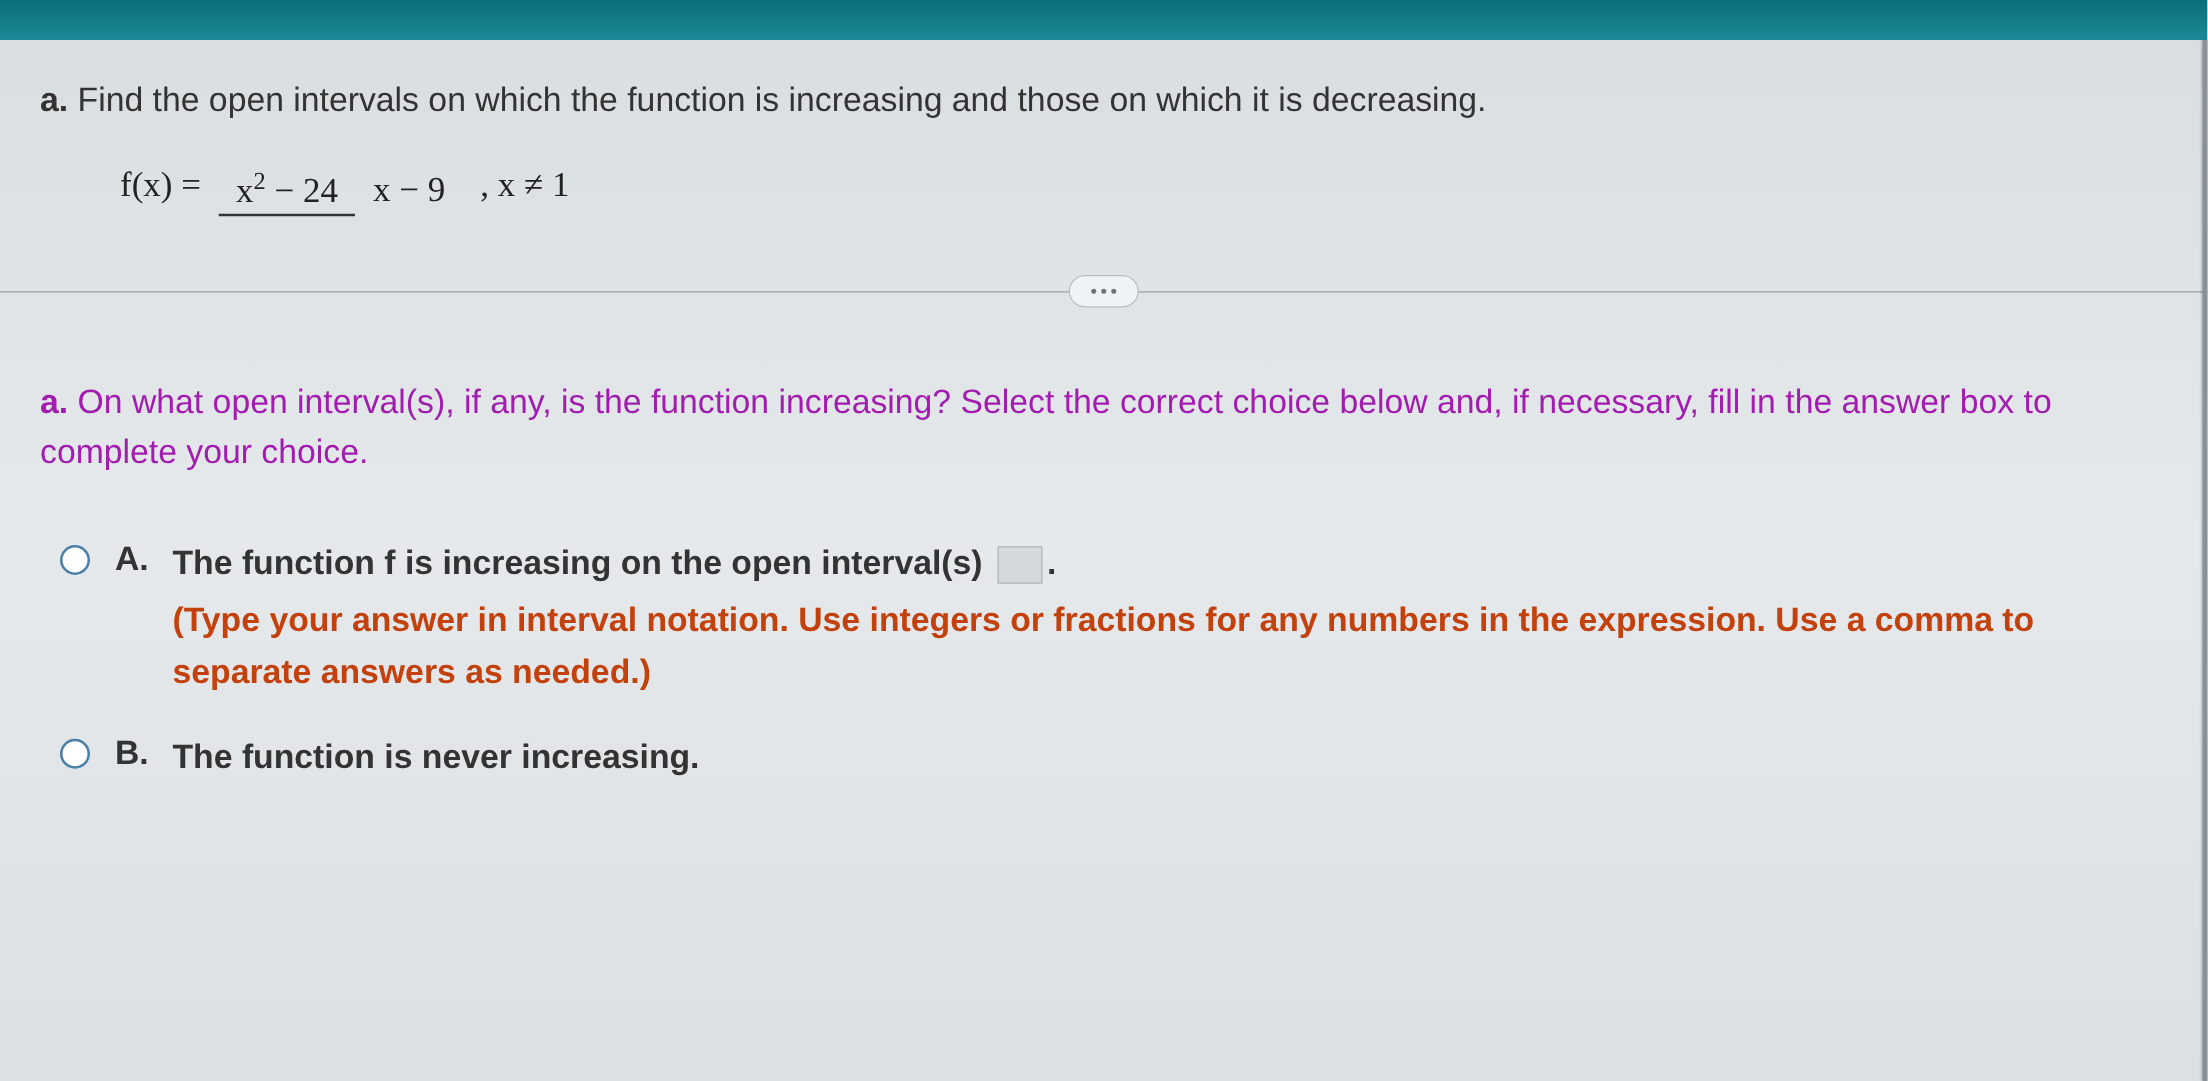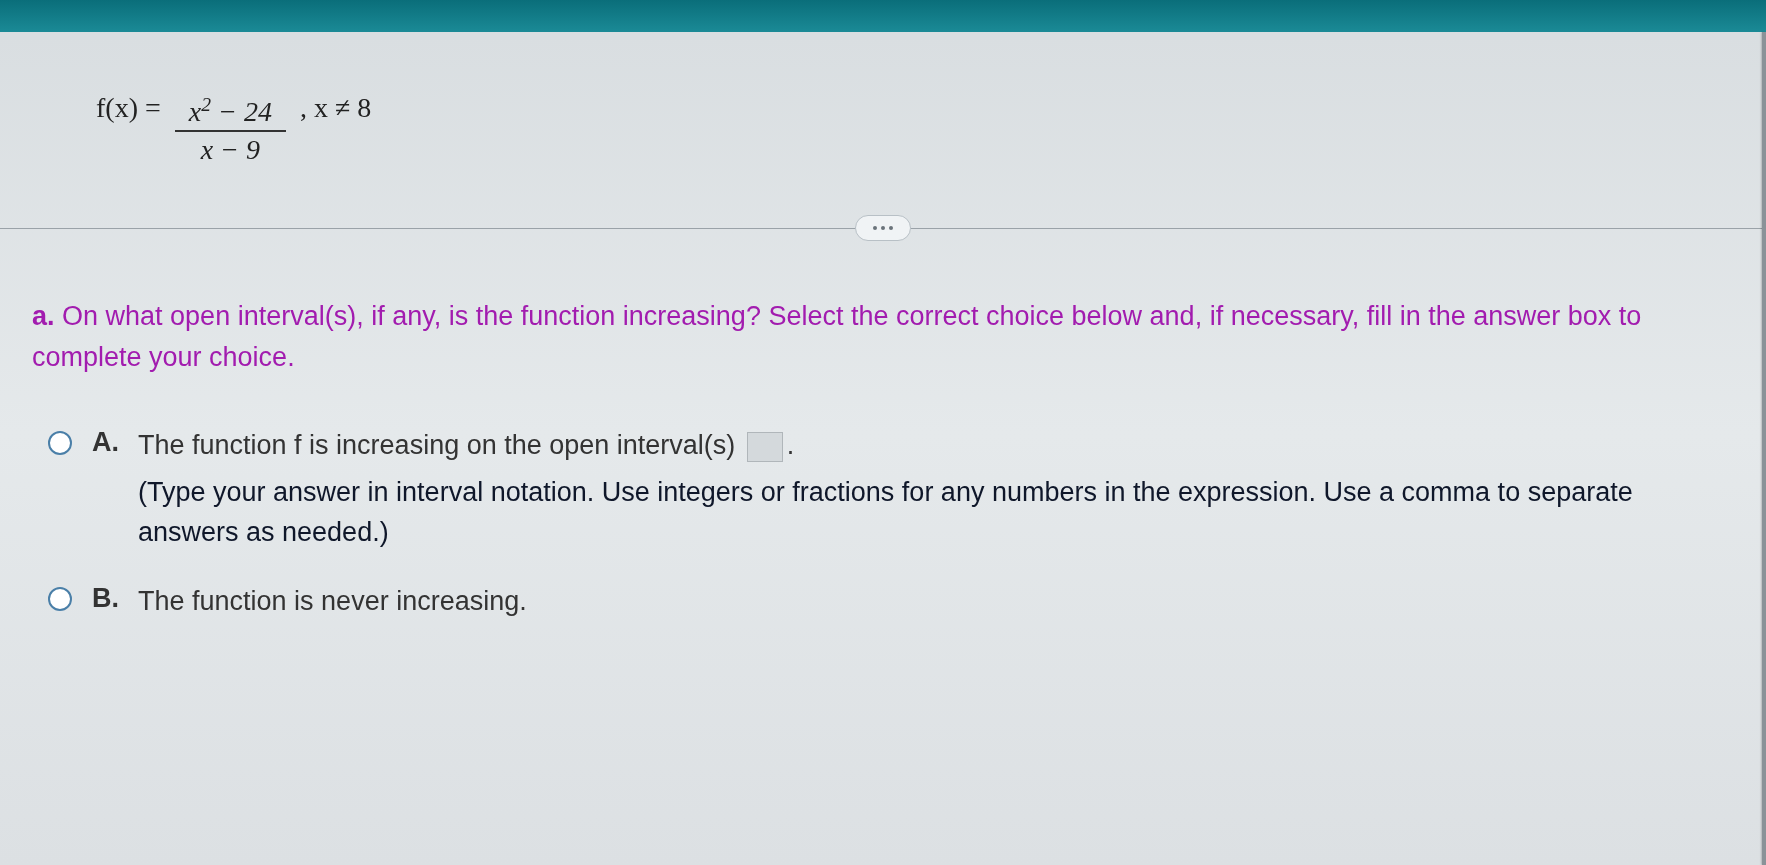--- a/index.html
+++ b/index.html
@@ -39,25 +39,24 @@
       margin-bottom: 48px;
       font-size: 28px;
       color: #222;
       font-family: 'Times New Roman', serif;
     }
     .formula-lhs {
       margin-right: 8px;
     }
     .fraction {
       display: inline-flex;
-      flex-direction: column;
+      flex-direction: row;
       align-items: center;
       vertical-align: middle;
       margin: 0 6px;
-      font-style: italic;
     }
     .fraction .numerator {
       padding: 2px 14px;
       border-bottom: 2px solid #333;
       text-align: center;
     }
     .fraction .denominator {
       padding: 2px 14px;
       text-align: center;
     }
@@ -140,65 +139,69 @@
       color: #333;
       margin-right: 18px;
       min-width: 28px;
       margin-top: 2px;
     }
     .choice-text {
       font-size: 27px;
       line-height: 1.5;
       color: #333;
       flex: 1;
+      font-weight: bold;
     }
     .answer-box {
       display: inline-block;
       width: 36px;
       height: 30px;
       background: #d4d9dc;
       border: 1px solid #b0b6ba;
       vertical-align: middle;
       margin: 0 4px;
     }
     .hint {
       font-size: 27px;
       line-height: 1.5;
-      color: #0f172a;
+      color: #c2410c;
       margin-top: 6px;
     }
     .right-border {
       position: absolute;
       right: 0;
       top: 32px;
       bottom: 0;
       width: 4px;
       background: #8a9298;
       box-shadow: -1px 0 2px rgba(0,0,0,0.2);
     }
   </style>
 </head>
 <body>
 
 <div class="top-bar"></div>
 
 <div class="content">
 
   <div class="problem-statement">
+    <div>
+      <span class="part-label">a.</span><span> Find the open intervals on which the function is increasing and those on which it is decreasing.</span>
+    </div>
   </div>
 
   <div class="formula-row">
     <span class="formula-lhs">f(x) =</span>
     <span class="fraction">
       <span class="numerator">
         <span>x</span><span class="sup">2</span><span> − 24</span>
       </span>
       <span class="denominator">x − 9</span>
     </span>
-    <span class="condition">, x ≠ 8</span>
+    <span class="condition">, x ≠ 1</span>
   </div>
 
   <div class="divider-row">
     <div class="divider-line"></div>
     <div class="ellipsis-button">
       <div class="dots">
         <div class="dot"></div>
         <div class="dot"></div>
         <div class="dot"></div>
       </div>

